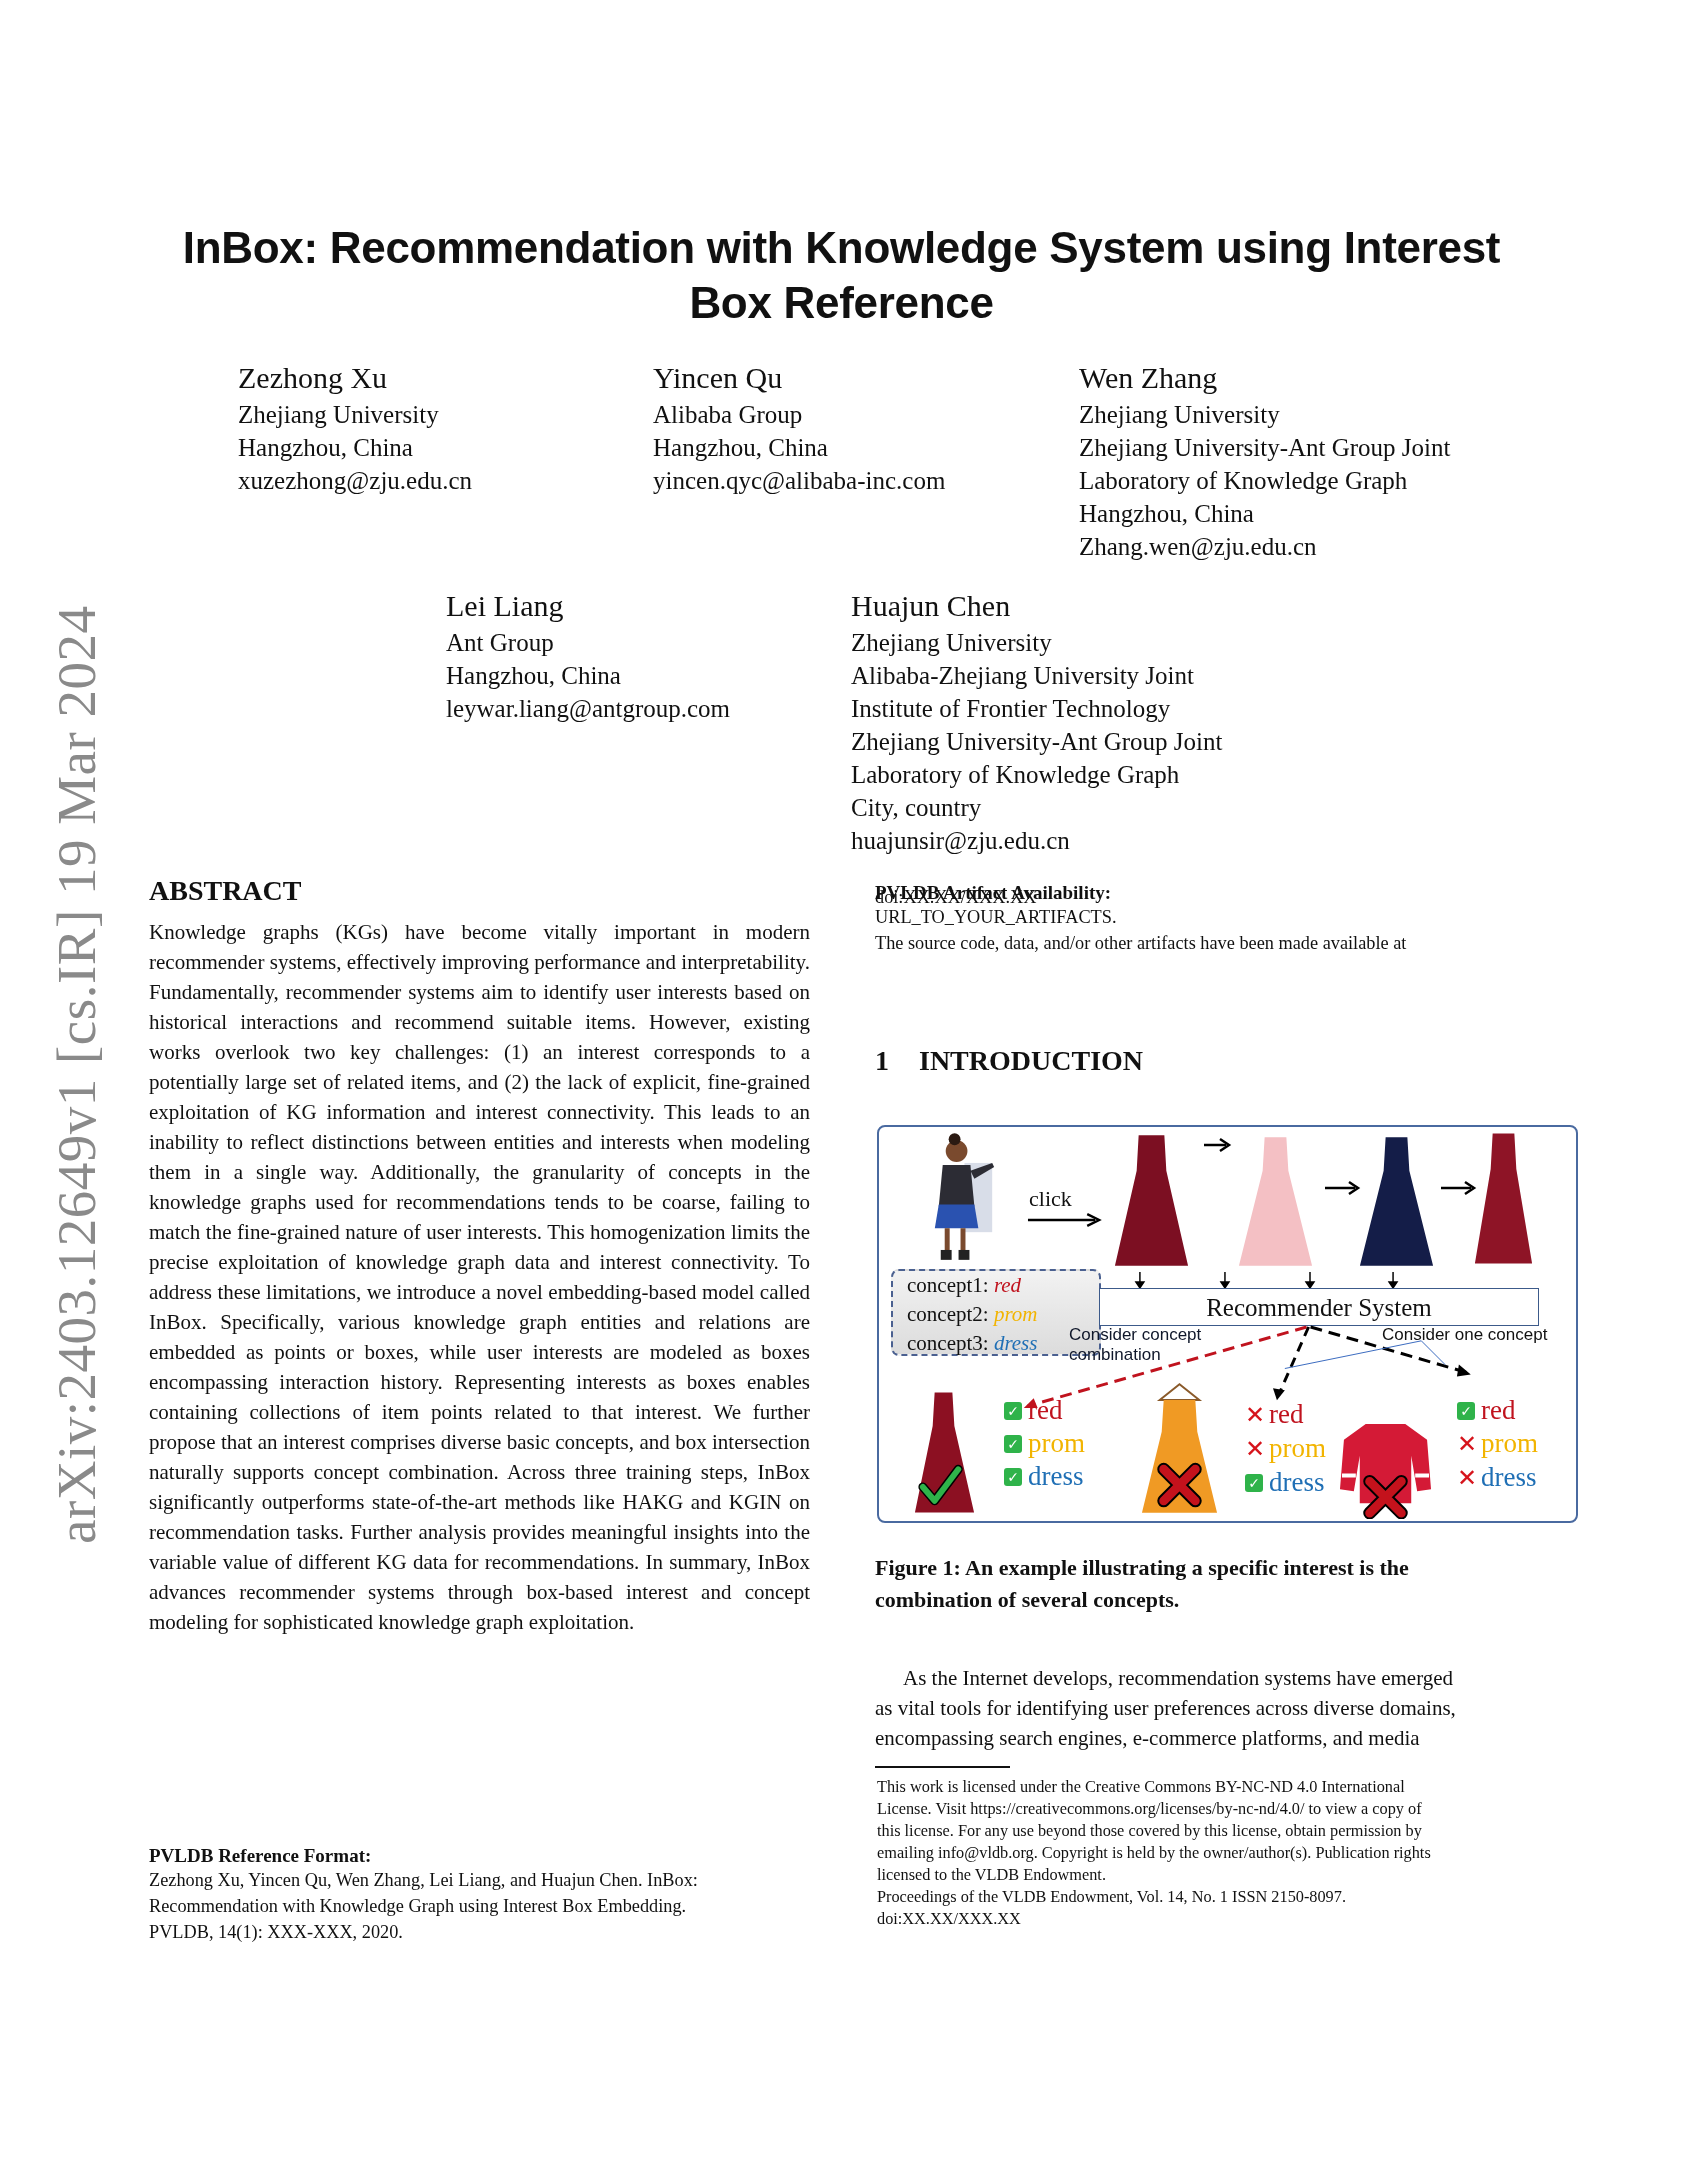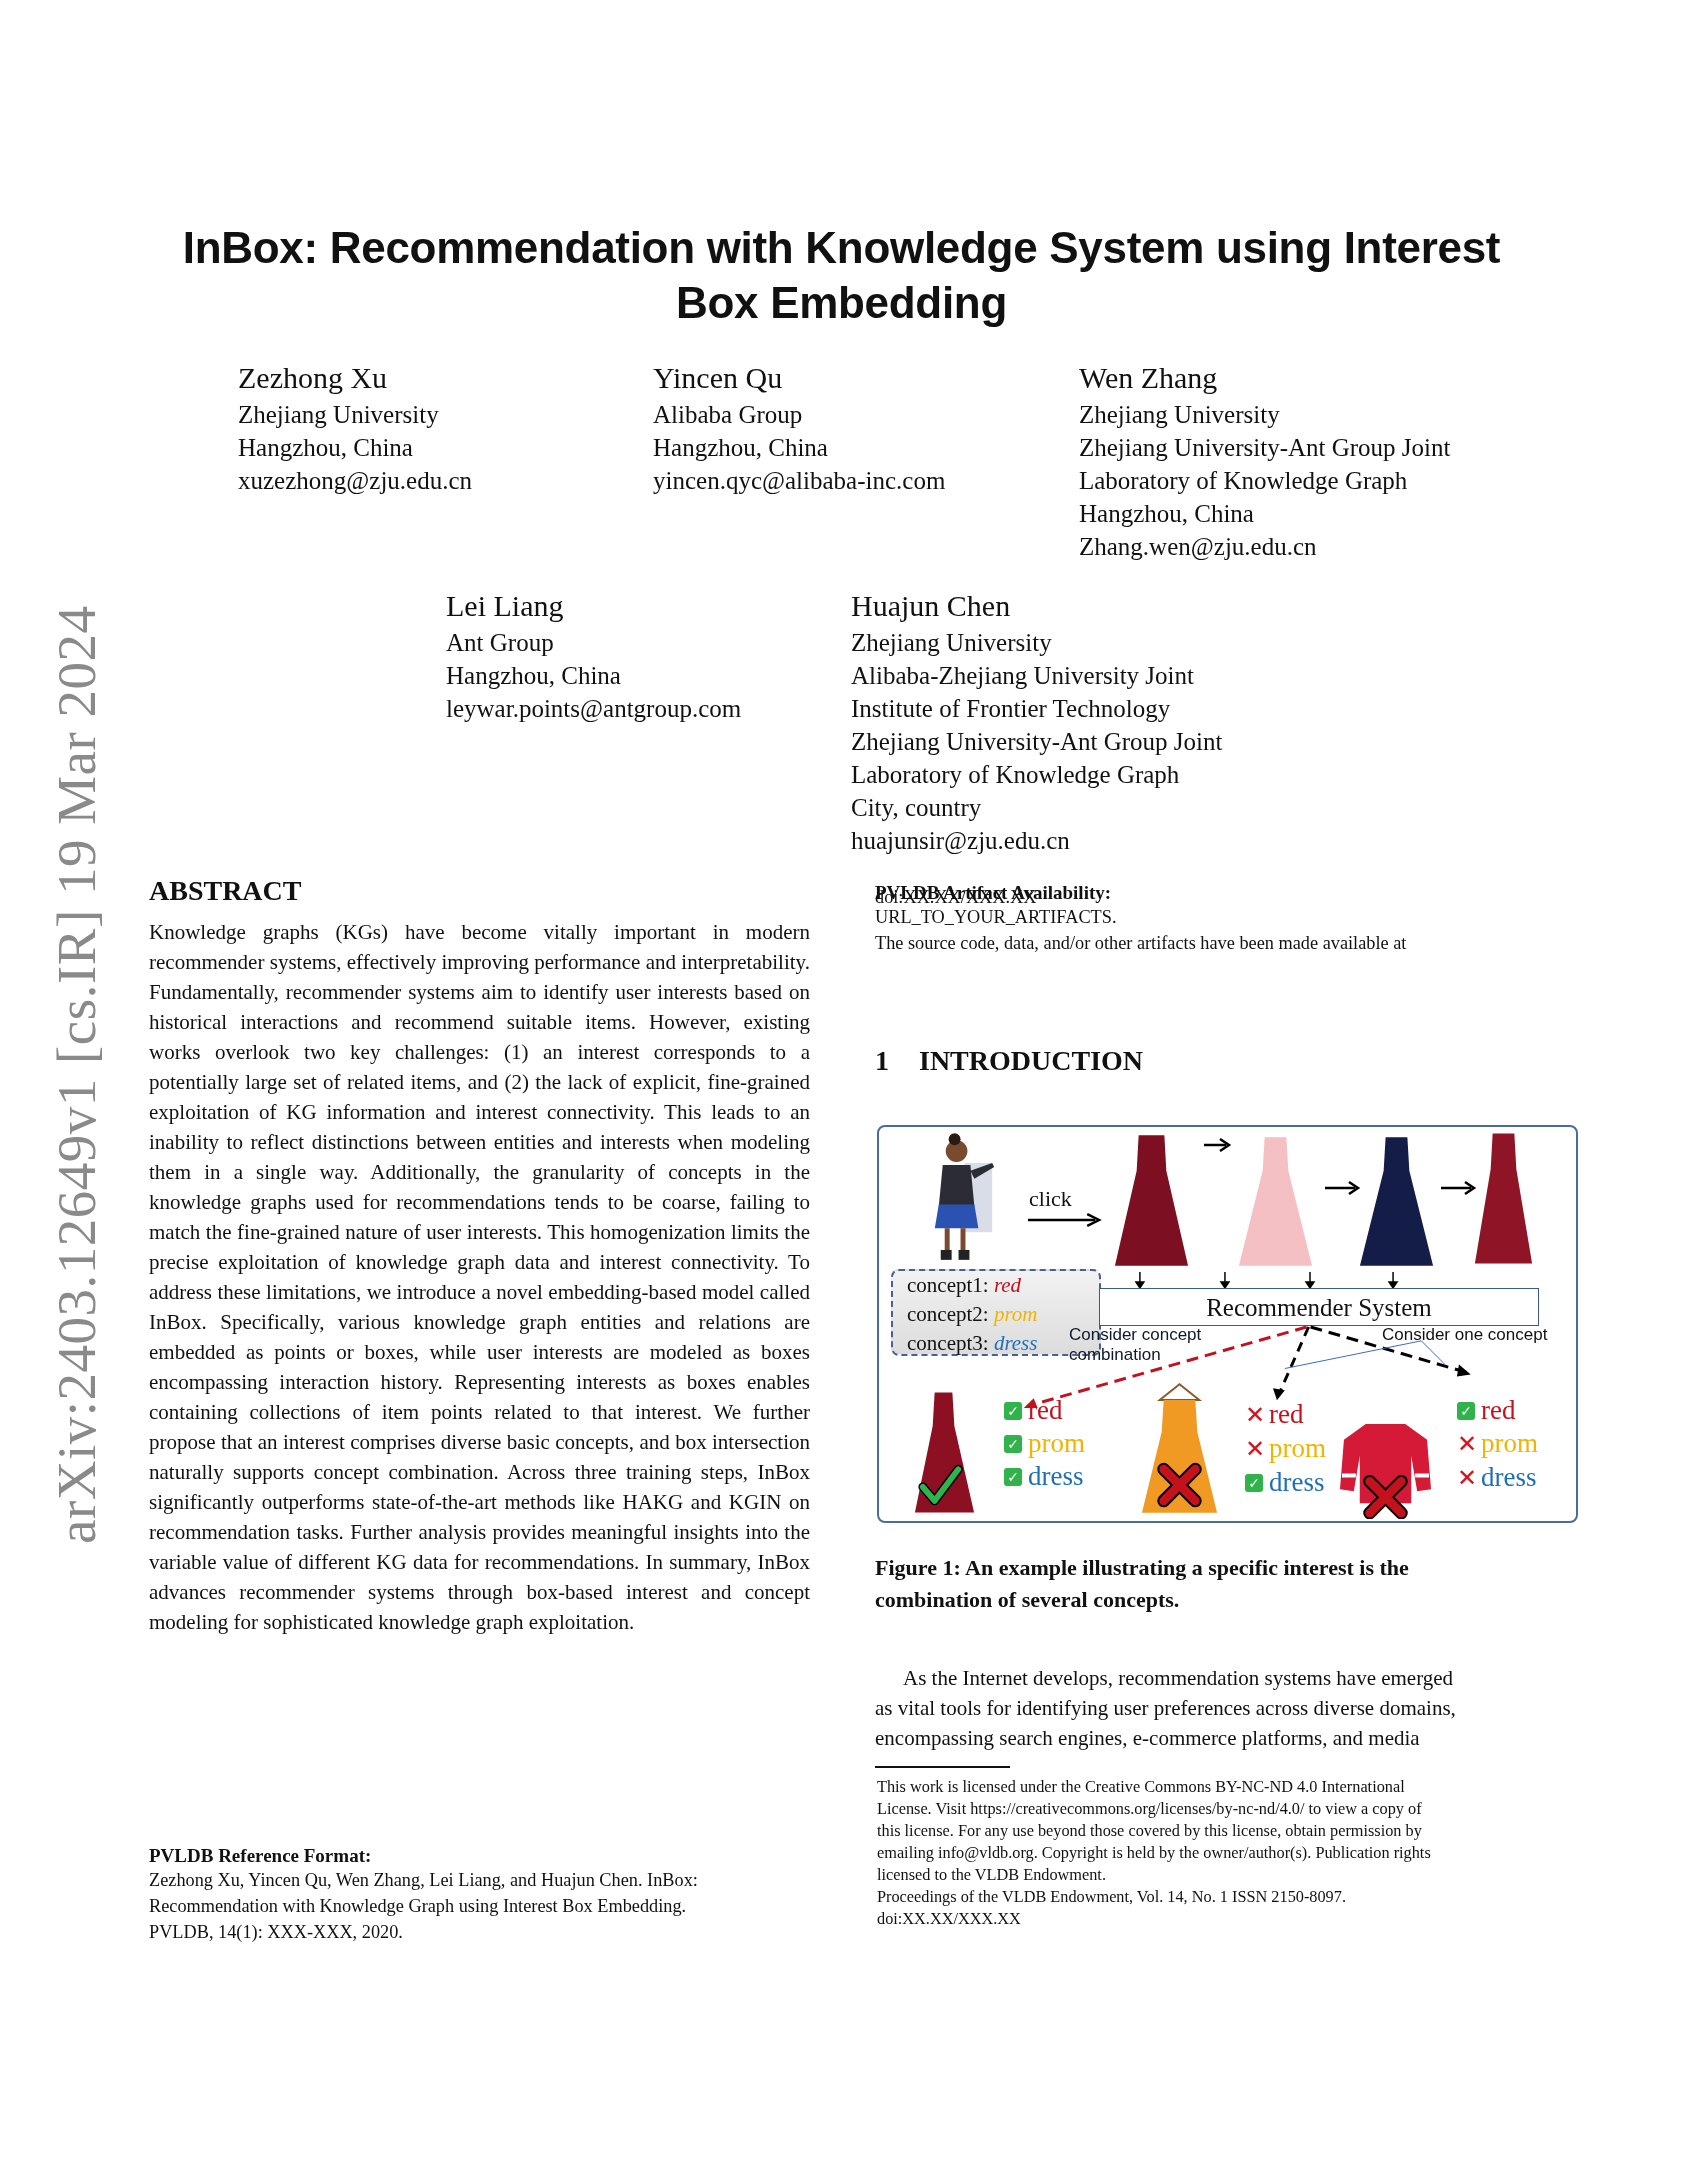--- a/index.html
+++ b/index.html
@@ -39,21 +39,21 @@
         font-family: "DejaVu Sans", sans-serif; margin-right: 6px; }
   .c-red { color: #c0131e; } .c-prom { color: #f2b400; } .c-dress { color: #1f6fb5; }
 </style>
 </head>
 <body>
 
 <div class="abs arxiv">arXiv:2403.12649v1  [cs.IR]  19 Mar 2024</div>
 
 <div class="abs title">
   <div>InBox: Recommendation with Knowledge System using Interest</div>
-  <div>Box Embedding</div>
+  <div>Box Reference</div>
 </div>
 
 <div class="abs author" style="left:238px; top:358px; width:297px;">
   <div class="name">Zezhong Xu</div>
   <div>Zhejiang University</div>
   <div>Hangzhou, China</div>
   <div>xuzezhong@zju.edu.cn</div>
 </div>
 <div class="abs author" style="left:653px; top:358px; width:376px;">
   <div class="name">Yincen Qu</div>
@@ -67,21 +67,21 @@
   <div>Zhejiang University-Ant Group Joint</div>
   <div>Laboratory of Knowledge Graph</div>
   <div>Hangzhou, China</div>
   <div>Zhang.wen@zju.edu.cn</div>
 </div>
 
 <div class="abs author" style="left:446px; top:586px; width:337px;">
   <div class="name">Lei Liang</div>
   <div>Ant Group</div>
   <div>Hangzhou, China</div>
-  <div>leywar.points@antgroup.com</div>
+  <div>leywar.liang@antgroup.com</div>
 </div>
 <div class="abs author" style="left:851px; top:586px; width:436px;">
   <div class="name">Huajun Chen</div>
   <div>Zhejiang University</div>
   <div>Alibaba-Zhejiang University Joint</div>
   <div>Institute of Frontier Technology</div>
   <div>Zhejiang University-Ant Group Joint</div>
   <div>Laboratory of Knowledge Graph</div>
   <div>City, country</div>
   <div>huajunsir@zju.edu.cn</div>

